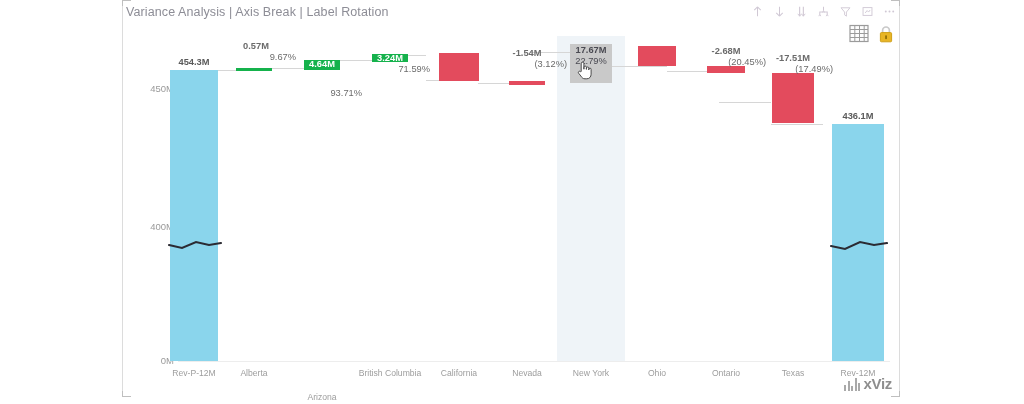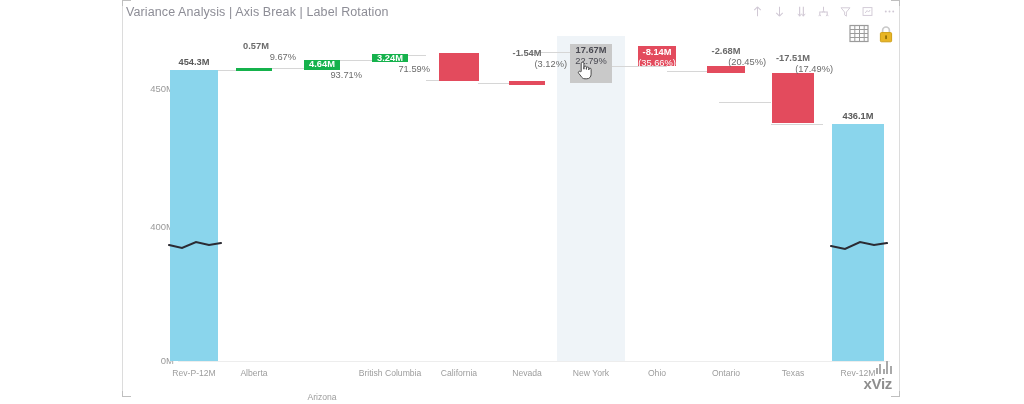--- a/index.html
+++ b/index.html
@@ -91,21 +91,21 @@
   .xlabel {
     position: absolute; text-align: center; white-space: nowrap;
     font-size: 8.6px; color: #9d9d9d; top: 366px;
   }
 
   .break-squiggle { position: absolute; }
 
   
   .xviz {
     position: absolute; right: 6px; bottom: 4px;
-    display: flex; align-items: flex-end; gap: 3px; flex-direction: column;
+    display: flex; align-items: flex-end; gap: 3px;
   }
   .xviz-bars { display:flex; align-items:flex-end; gap:1.4px; height:14px; }
   .xviz-bars i { display:block; width:2.2px; background:#a9a9a9; }
   .xviz-text { font-size: 15px; font-weight: 700; color:#8e8e8e; letter-spacing:-.3px; line-height:14px; }
 
   
   .cursor { position:absolute; width:16px; height:20px; pointer-events:none; }
 </style>
 </head>
 <body>
@@ -242,21 +242,21 @@
       </div>
 
       <div class="dlabel out" style="left:92px; top:39px; width:80px;">
         <span class="v">0.57M</span>
         <span class="p">9.67%</span>
       </div>
 
       <div class="dlabel ingreen" style="left:158px; top:57px; width:80px;">
         <span class="v">4.64M</span>
       </div>
-      <div class="dlabel out" style="left:158px; top:68px; width:80px;">
+      <div class="dlabel out" style="left:158px; top:86px; width:80px;">
         <span class="p">93.71%</span>
       </div>
 
       <div class="dlabel ingreen" style="left:226px; top:51px; width:80px;">
         <span class="v">3.24M</span>
       </div>
       <div class="dlabel out" style="left:226px; top:62px; width:80px;">
         <span class="p">71.59%</span>
       </div>
 
@@ -264,24 +264,20 @@
       <div class="dlabel out" style="left:363px; top:46px; width:80px;">
         <span class="v">-1.54M</span>
         <span class="p">(3.12%)</span>
       </div>
 
       <div class="dlabel ny" style="left:427px; top:43px; width:80px;">
         <span class="v">17.67M</span>
         <span class="p">22.79%</span>
       </div>
 
-      <div class="dlabel inred" style="left:493px; top:45px; width:80px;">
-        <span class="v">-8.14M</span>
-        <span class="p">(35.66%)</span>
-      </div>
 
       <div class="dlabel out" style="left:562px; top:44px; width:80px;">
         <span class="v">-2.68M</span>
         <span class="p">(20.45%)</span>
       </div>
 
       <div class="dlabel out" style="left:629px; top:51px; width:80px;">
         <span class="v">-17.51M</span>
         <span class="p">(17.49%)</span>
       </div>

